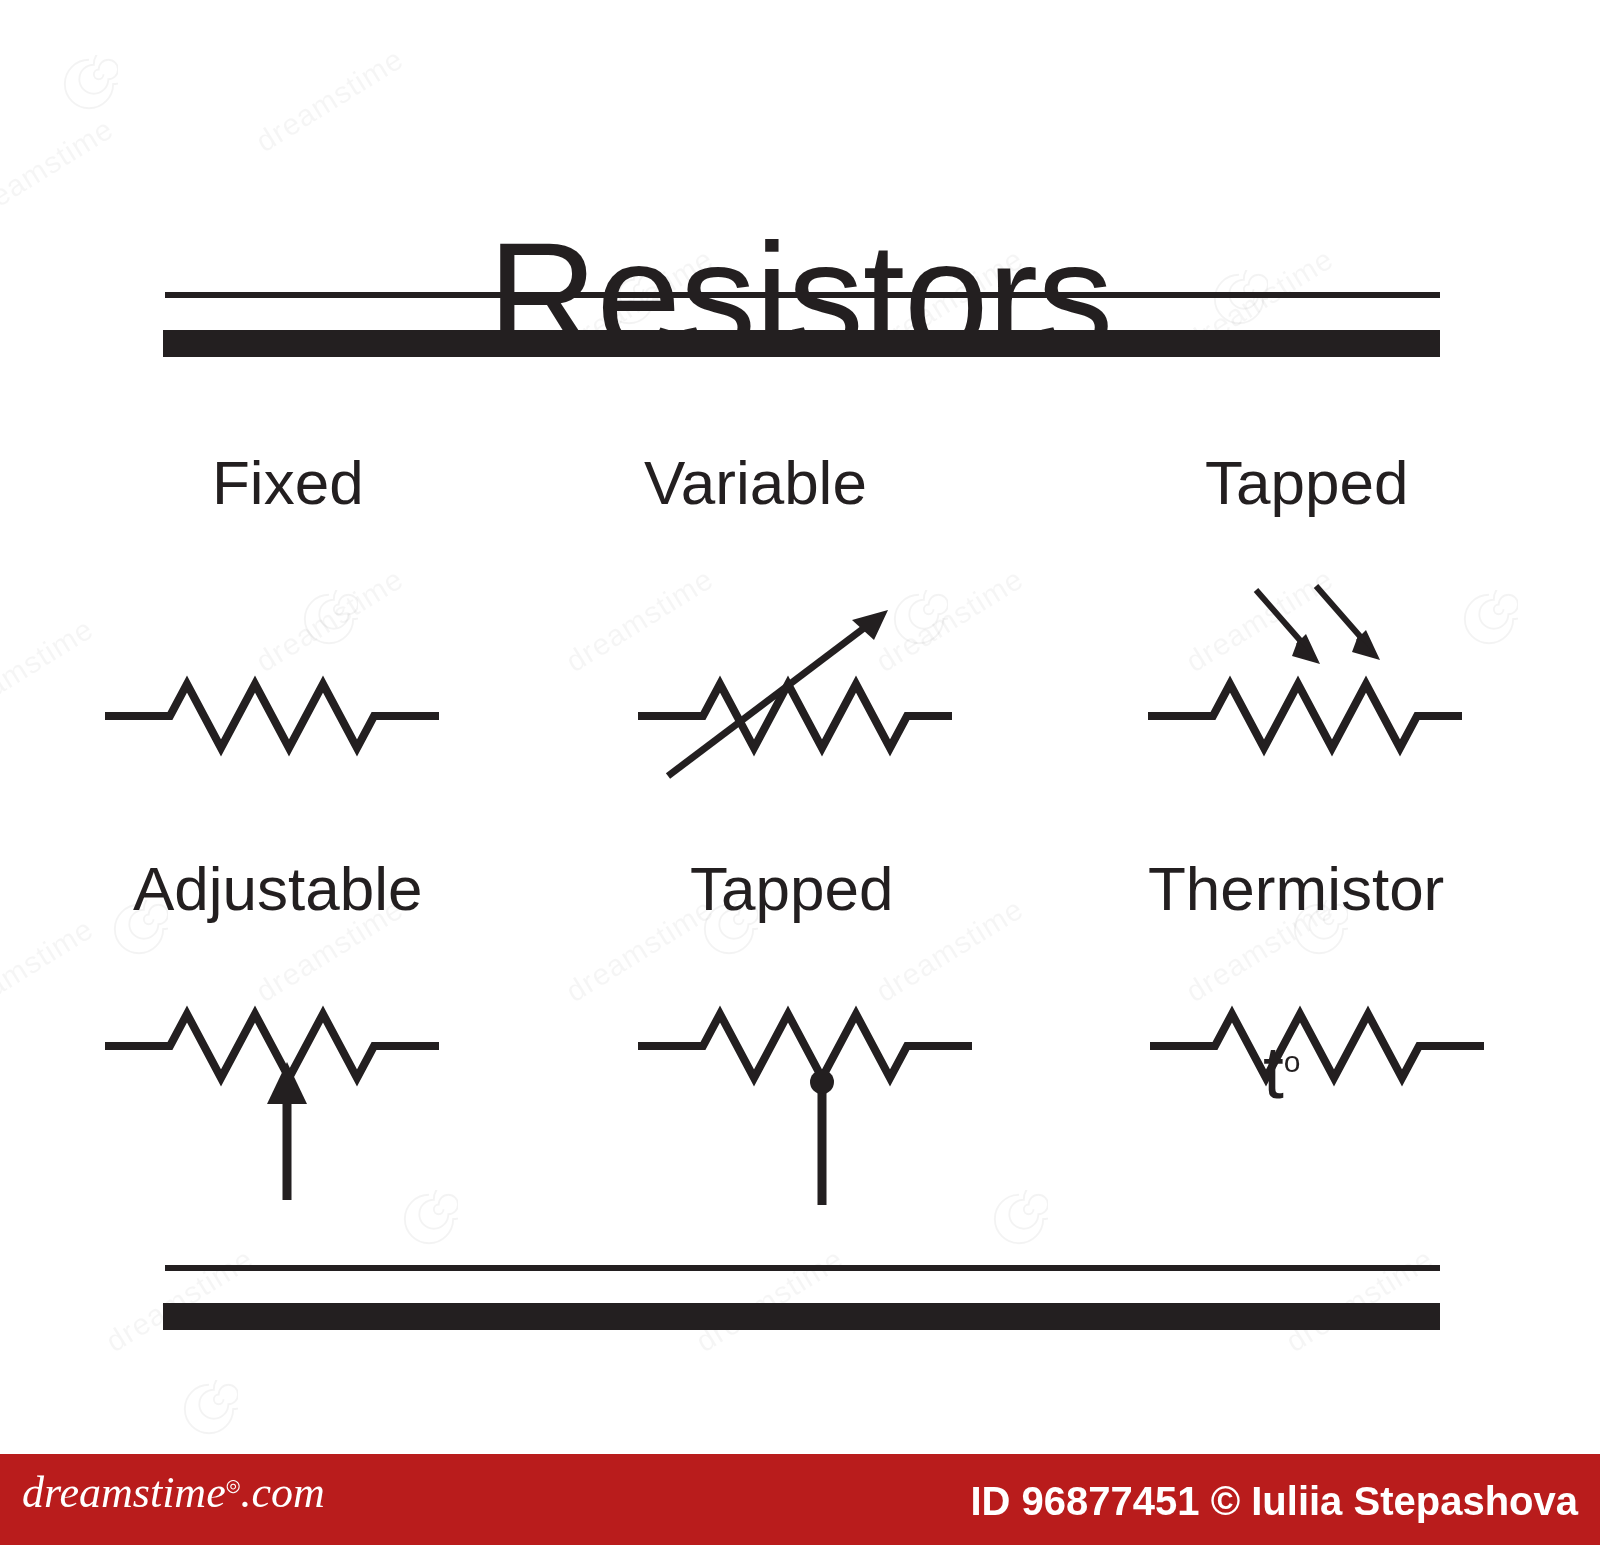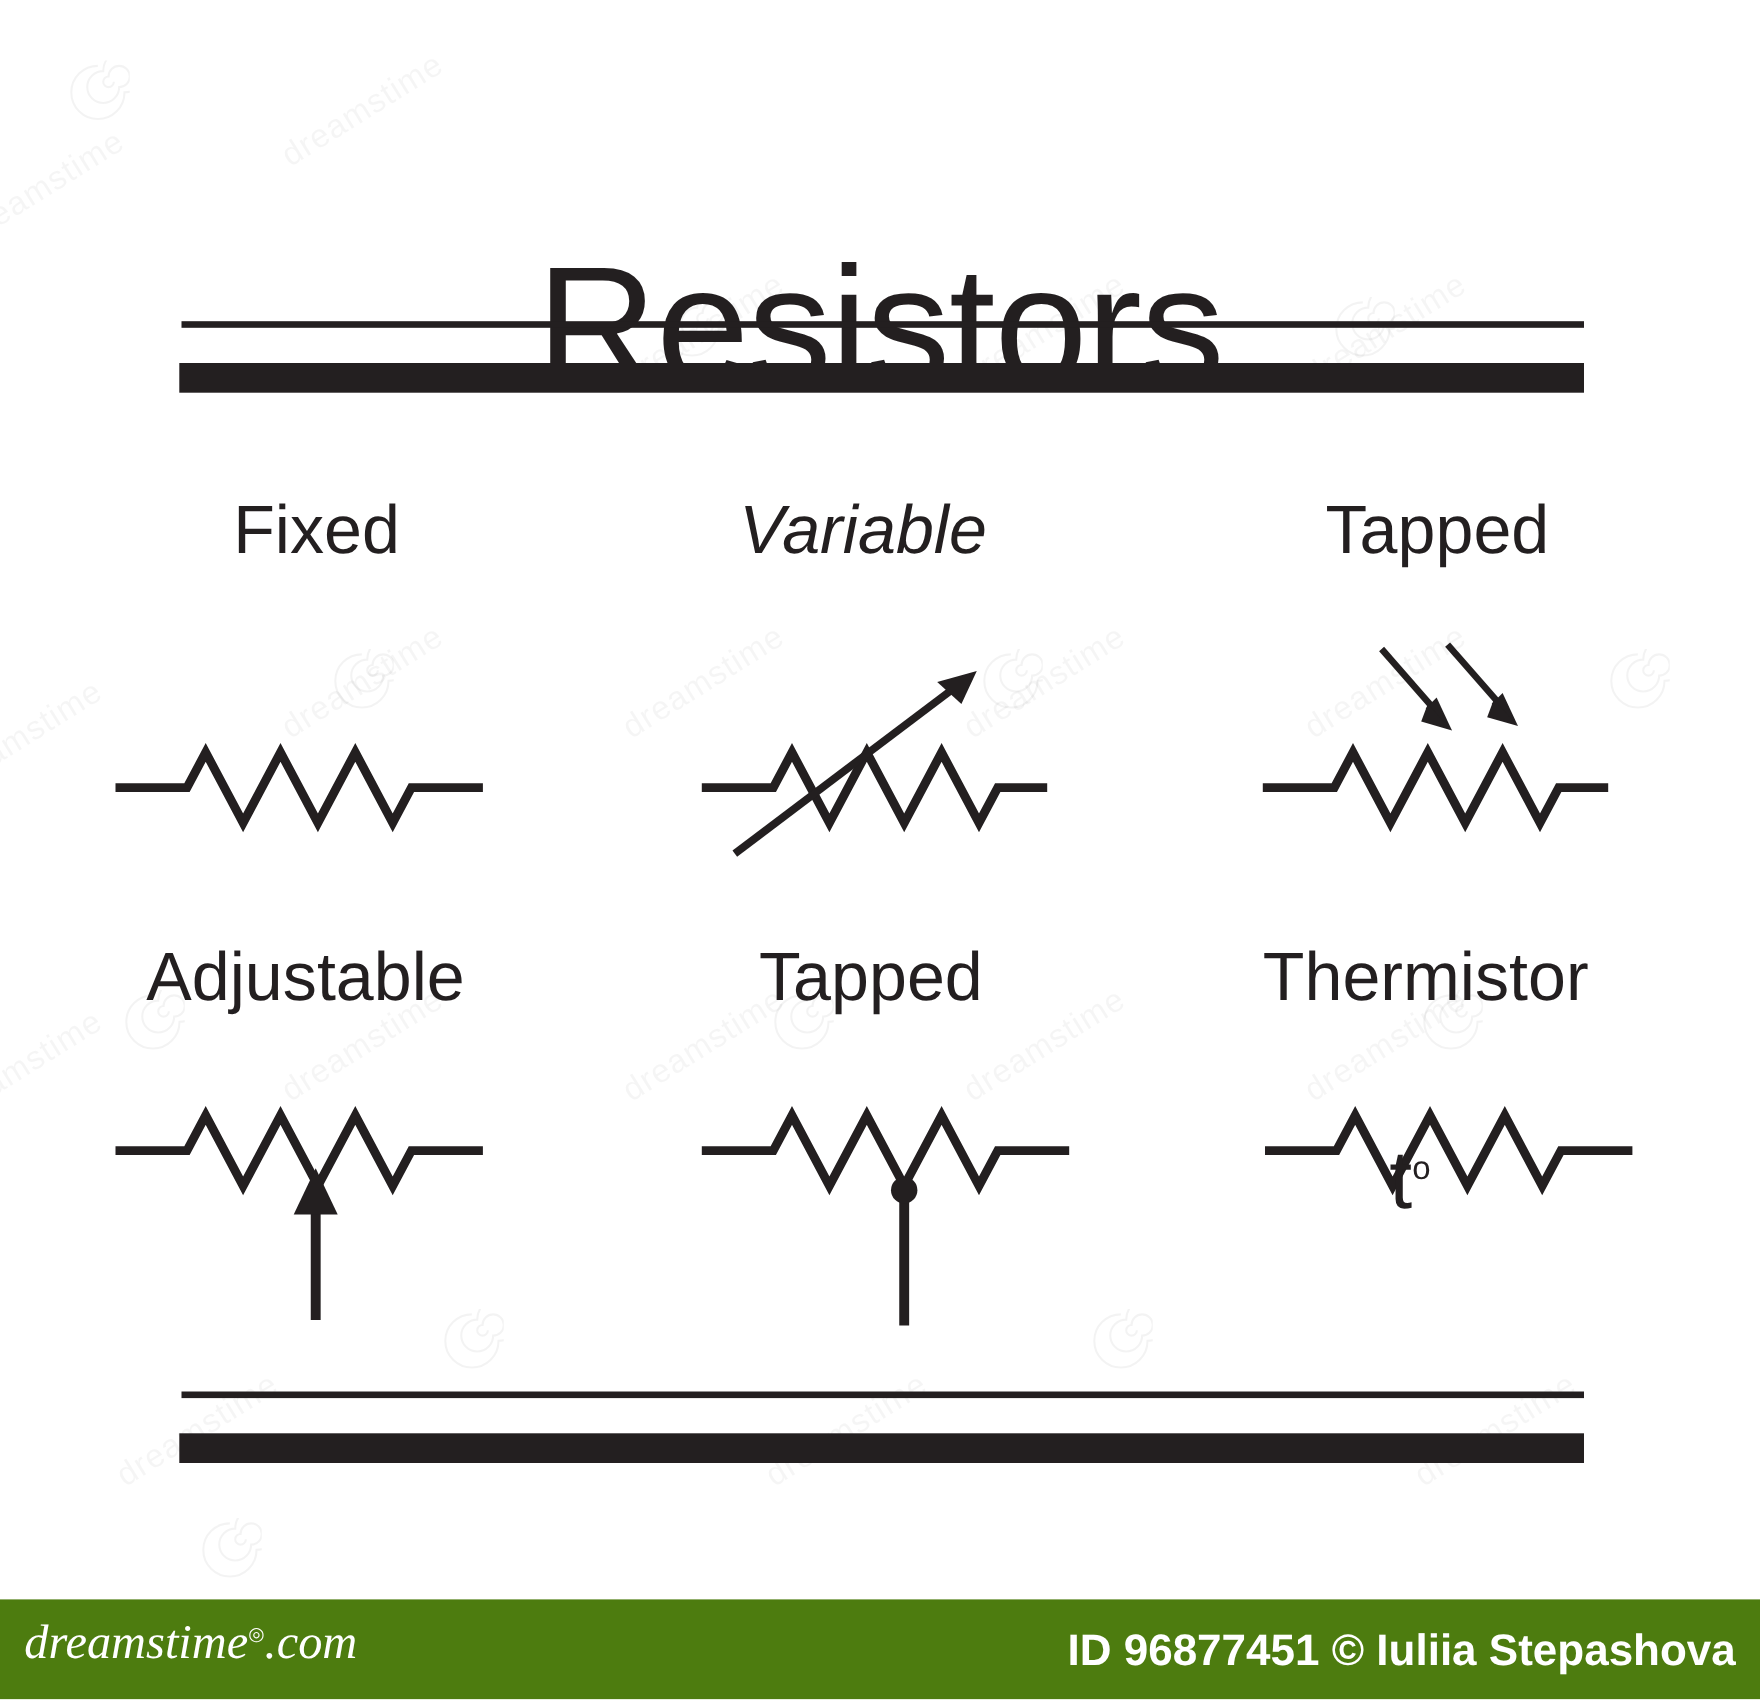--- a/index.html
+++ b/index.html
@@ -91,21 +91,21 @@
     position: absolute;
   }
 
   
   #footer-bar {
     position: absolute;
     left: 0;
     top: 1454px;
     width: 1600px;
     height: 91px;
-    background: #4d7c0f;
+    background: #b91c1c;
     z-index: 20;
   }
   #footer-logo {
     position: absolute;
     left: 22px;
     top: 17px;
     color: #ffffff;
     font-size: 44px;
     line-height: 1;
     font-family: "Liberation Serif", serif;
@@ -199,21 +199,21 @@
     <h1 id="title">Resistors</h1>
 
     <div id="rule-top-thin" class="rule-thin"></div>
     <div id="rule-top-thick" class="rule-thick"></div>
 
     <div class="symbol-label" style="left:212px; top:452px;">Fixed</div>
     <svg class="symbol-svg" style="left:95px; top:660px;" width="350" height="110" viewBox="0 0 350 110">
       <polyline points="10,56 75,56 92,24 126,88 160,24 194,88 228,24 262,88 279,56 344,56" fill="none" stroke="#231f20" stroke-width="8" stroke-linejoin="miter" stroke-linecap="butt"></polyline>
     </svg>
 
-    <div class="symbol-label" style="left:672px; top:452px;font-style:italic;">Variable</div>
+    <div class="symbol-label" style="left:644px; top:452px;">Variable</div>
     <svg class="symbol-svg" style="left:630px; top:590px;" width="330" height="200" viewBox="0 0 330 200">
       <polyline points="8,126 73,126 90,94 124,158 158,94 192,158 226,94 260,158 277,126 322,126" fill="none" stroke="#231f20" stroke-width="8" stroke-linejoin="miter" stroke-linecap="butt"></polyline>
       <g>
         <line x1="38" y1="186" x2="242" y2="32" stroke="#231f20" stroke-width="7" stroke-linecap="butt"></line>
         <polygon points="258,20 222,30 244,50" fill="#231f20"></polygon>
       </g>
     </svg>
 
     <div class="symbol-label" style="left:1205px; top:452px;">Tapped</div>
     <svg class="symbol-svg" style="left:1140px; top:570px;" width="330" height="200" viewBox="0 0 330 200">

